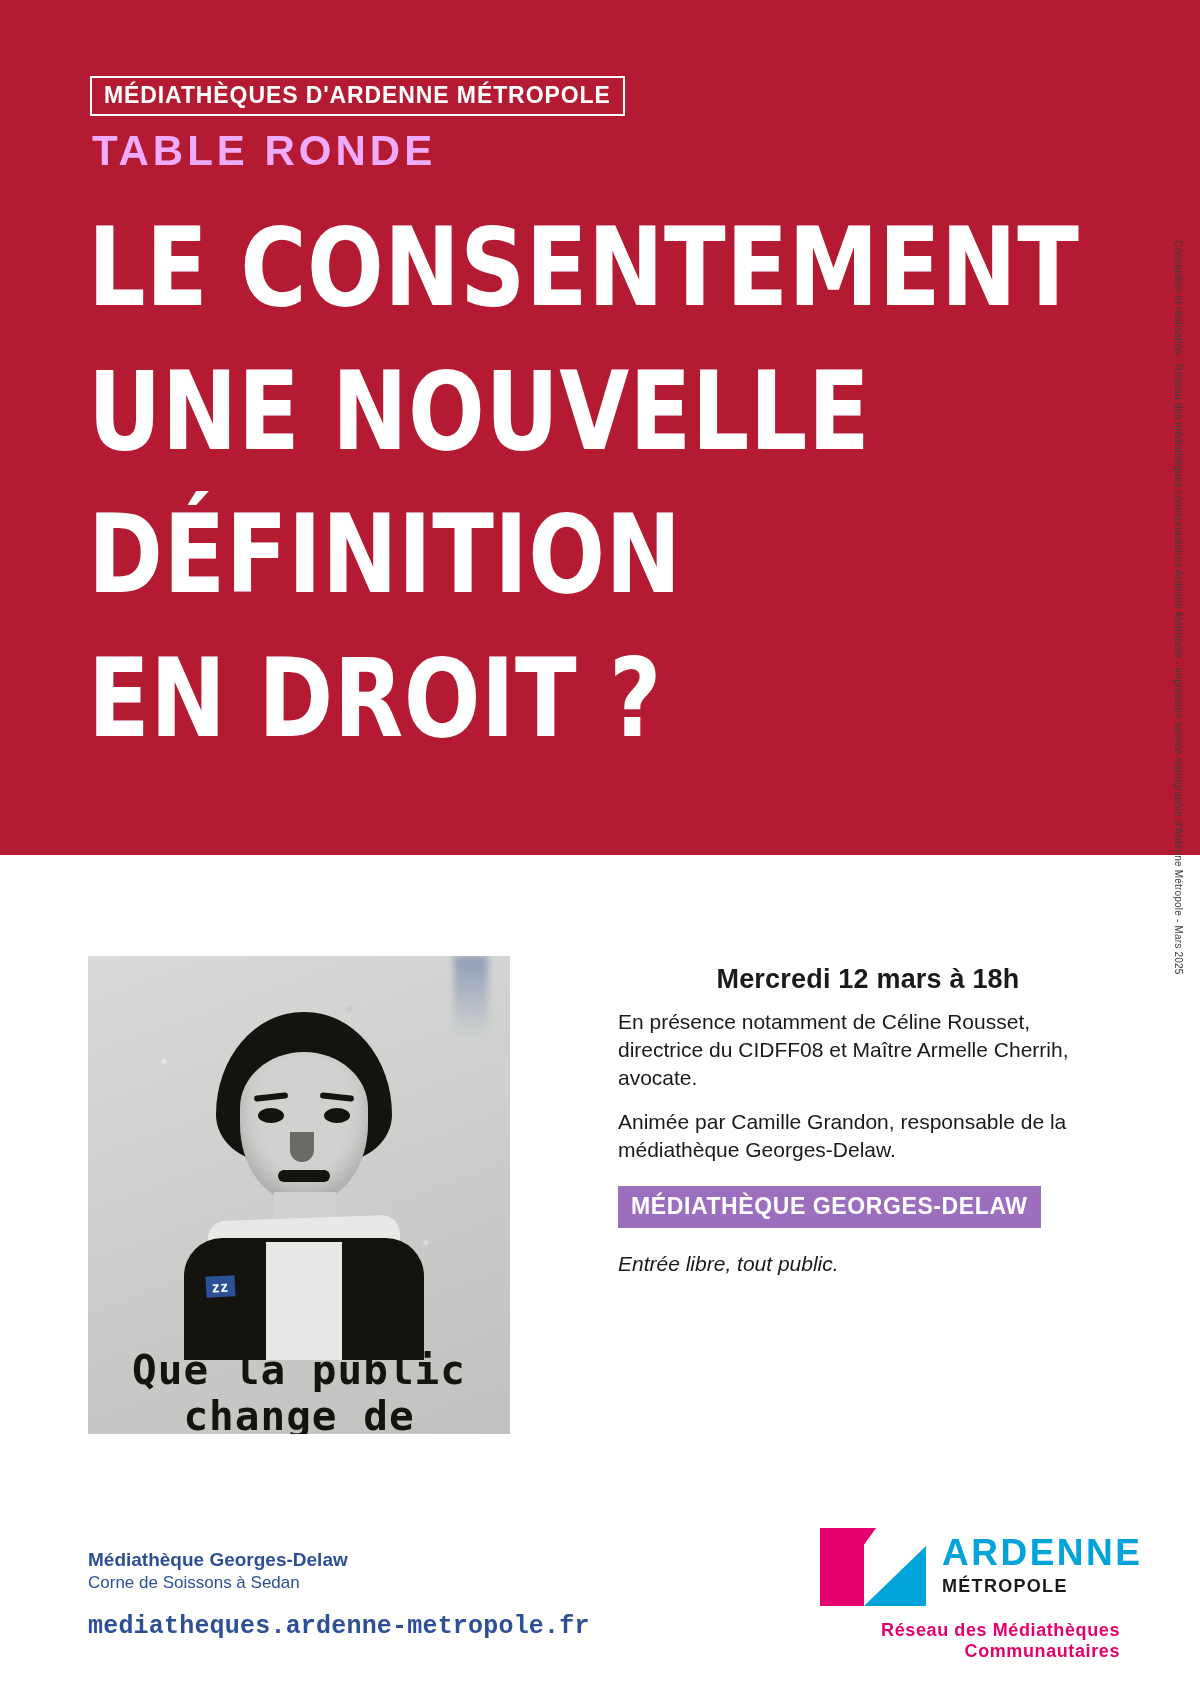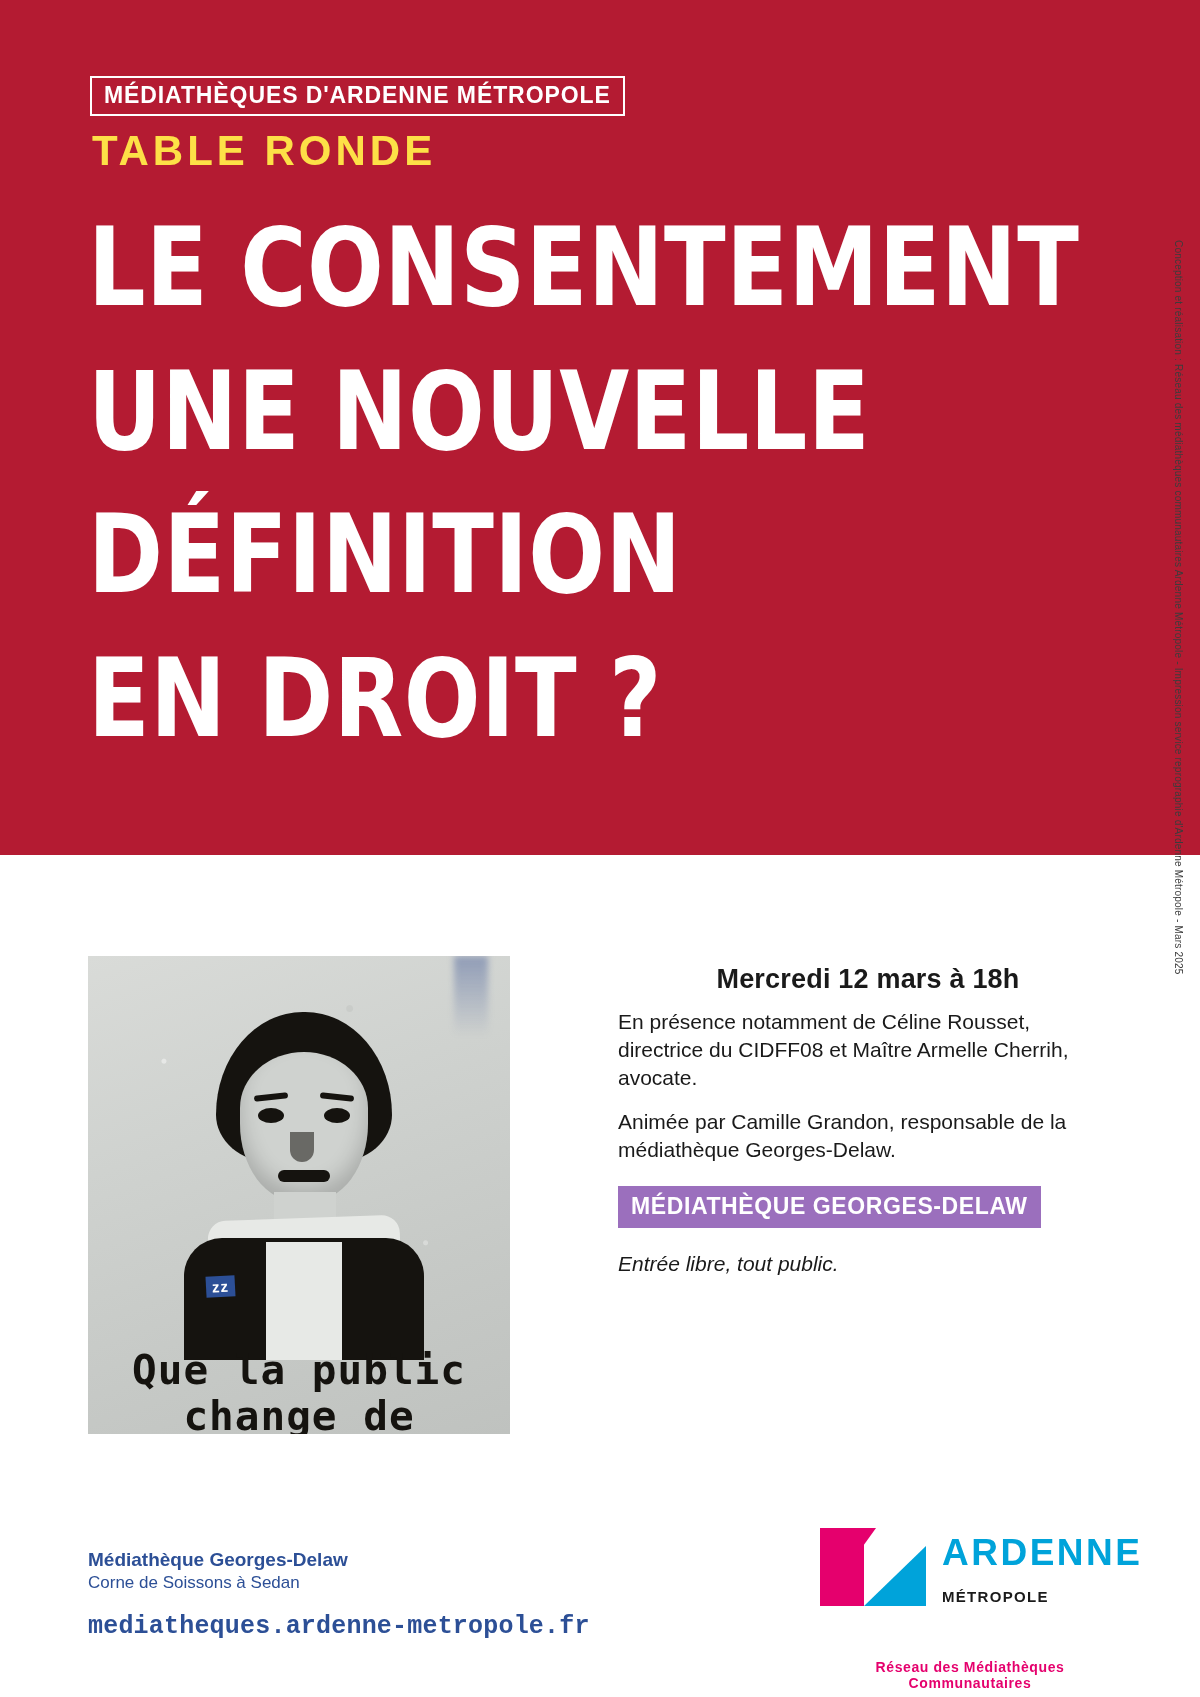--- a/index.html
+++ b/index.html
@@ -40,21 +40,21 @@
     letter-spacing: 0.9px;
     padding: 6px 12px 7px 12px;
     line-height: 1;
     white-space: nowrap;
   }
 
   .subtitle {
     position: absolute;
     left: 92px;
     top: 130px;
-    color: #fde047;
+    color: #f0abfc;
     font-size: 42px;
     font-weight: bold;
     letter-spacing: 4px;
     line-height: 1;
     white-space: nowrap;
   }
 
   .headline {
     position: absolute;
     left: 88px;
@@ -360,38 +360,37 @@
     top: 6px;
   }
   .logo .wordmark .a1 {
     font-size: 37px;
     font-weight: bold;
     letter-spacing: 2.5px;
     color: #00a3da;
     line-height: 1;
   }
   .logo .wordmark .a2 {
-    font-size: 15px;
+    font-size: 18px;
     font-weight: bold;
     letter-spacing: 1.3px;
     color: #1a1a1a;
     line-height: 1;
-    margin-top: 18px;
+    margin-top: 6px;
   }
   .logo .tagline {
     position: absolute;
     left: 0;
     top: 92px;
     width: 300px;
-    text-align: center;
+    text-align: right;
     color: #e5006d;
-    font-size: 14px;
+    font-size: 18px;
     font-weight: bold;
     letter-spacing: .6px;
-    margin-top: 39px;
   }
 </style>
 </head>
 <body>
 
 <div class="poster-top">
 
   <div class="kicker-wrap">
     <span class="kicker">MÉDIATHÈQUES D'ARDENNE MÉTROPOLE</span>
   </div>

